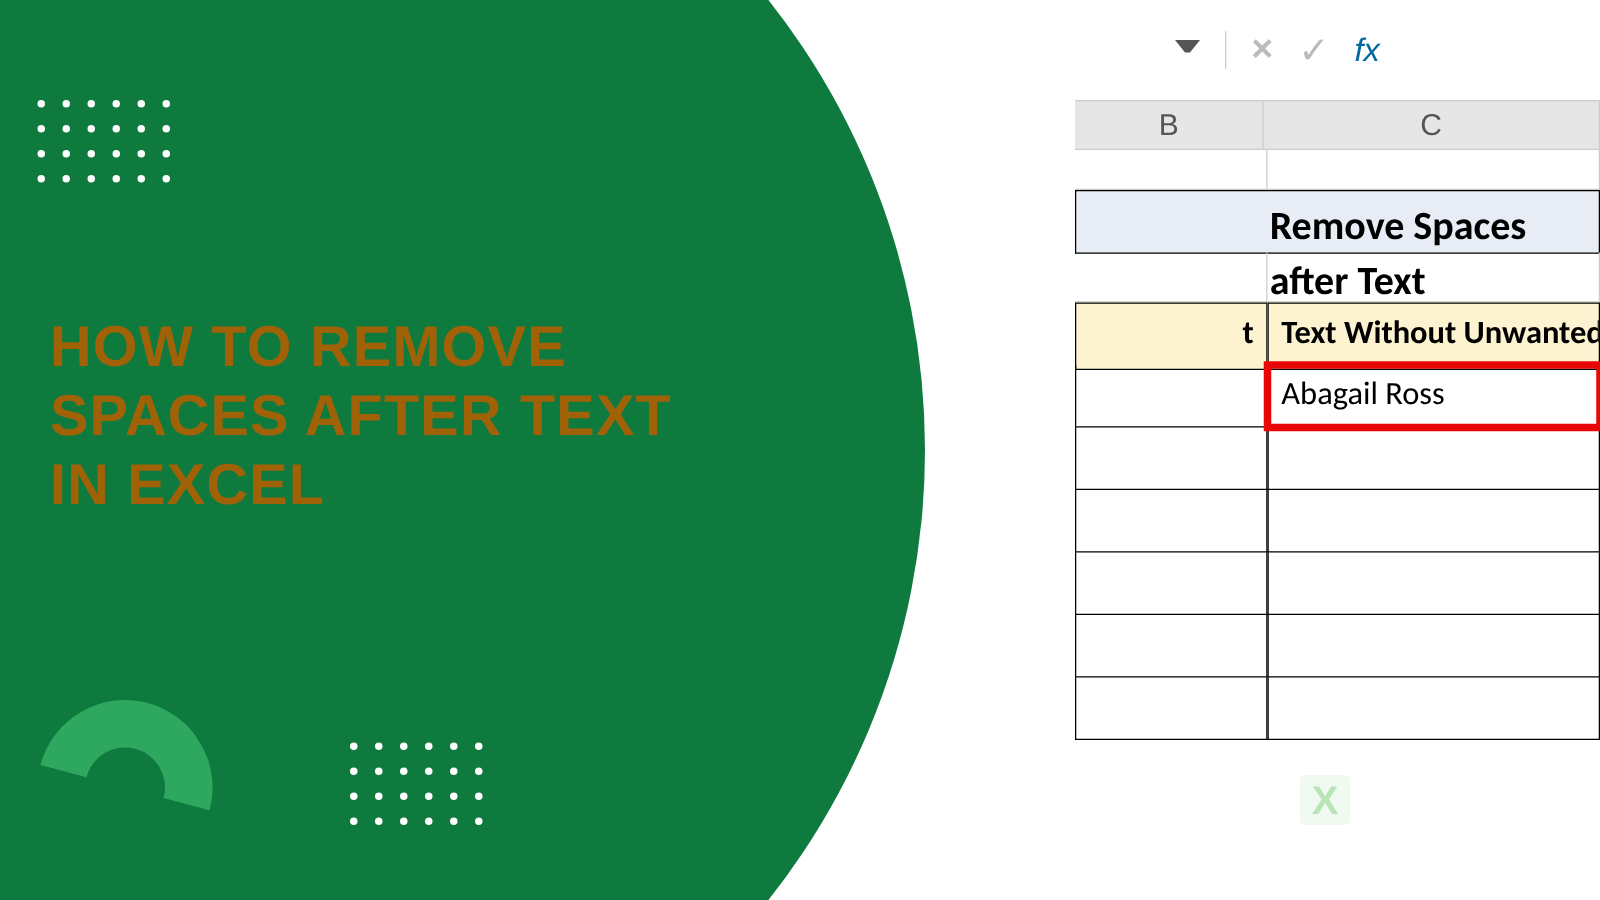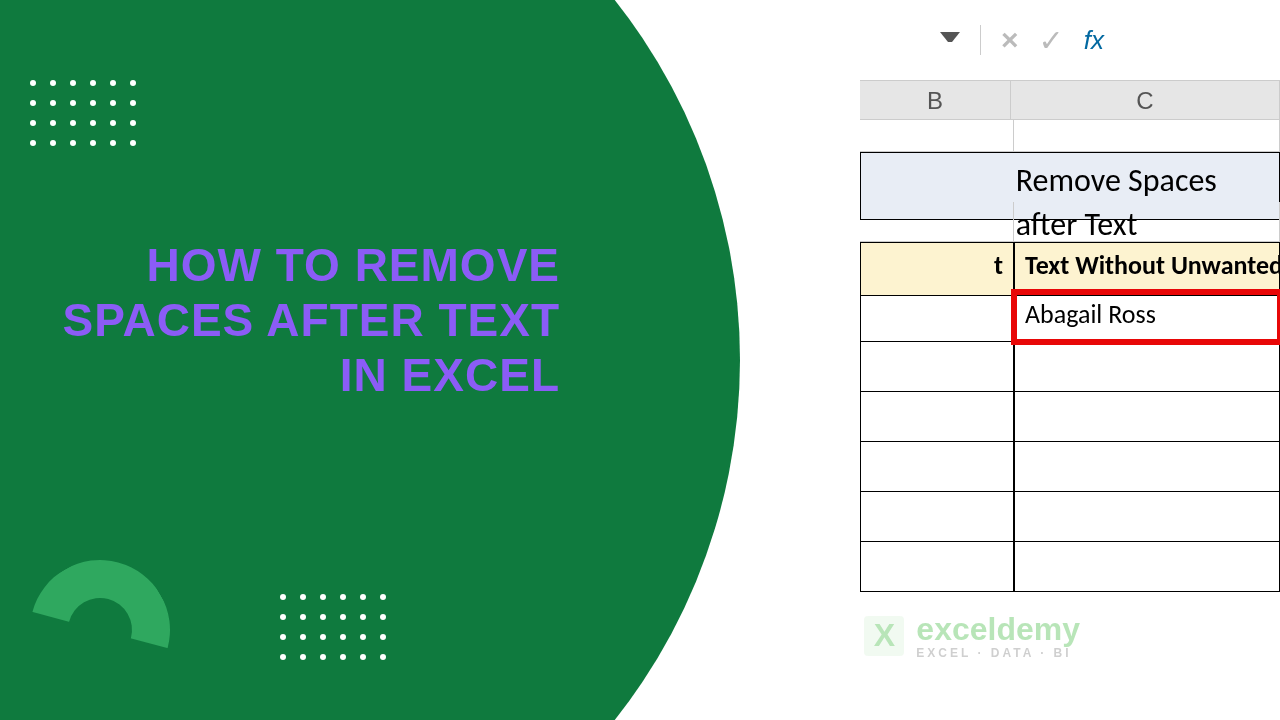--- a/index.html
+++ b/index.html
@@ -80,24 +80,24 @@
     border-right: 1px solid #ccc;
     border-bottom: 1px solid #ccc;
     padding: 6px 10px;
     font-size: 26px;
     font-family: Calibri, Arial, sans-serif;
   }
   .cell.b { width: 305px; }
   .cell.c { width: 545px; }
   .title-row .cell {
     background: #e8edf5;
-    font-weight: normal;
+    font-weight: bold;
     font-size: 32px;
     border: 1px solid #000;
-    height: 68px;
+    height: 51px;
     line-height: 44px;
   }
   .header-row .cell {
     background: #fdf3d0;
     font-weight: bold;
     font-size: 26px;
     border: 1px solid #000;
     height: 54px;
     white-space: nowrap;
     overflow: hidden;
@@ -148,27 +148,27 @@
     top: -220px;
     width: 1160px;
     height: 1160px;
     background: #0f7a3e;
     border-radius: 50%;
     z-index: 10;
   }
   .title-text {
     position: absolute;
     z-index: 20;
-    top: 238px;
+    top: 250px;
     left: 40px;
     width: 520px;
-    color: #8b5cf6;
+    color: #a16207;
     font-size: 46px;
     font-weight: 800;
-    text-align: right;
+    text-align: left;
     letter-spacing: 1px;
     line-height: 1.2;
     font-family: 'Arial Black', Arial, sans-serif;
   }
   .dots {
     position: absolute;
     z-index: 20;
     display: grid;
     grid-template-columns: repeat(6, 6px);
     grid-template-rows: repeat(4, 6px);
@@ -246,24 +246,20 @@
         <div class="cell c"></div>
       </div>
     <div class="row data-row">
         <div class="cell b"></div>
         <div class="cell c"></div>
       </div>
   </div>
 
   <div class="watermark">
     <div class="x-icon">X</div>
-    <div>
-      <span>exceldemy</span>
-      <span class="sub">EXCEL · DATA · BI</span>
-    </div>
   </div>
 </div>
 
 <div class="green-shape"></div>
 <div class="dots top">
     <div class="dot"></div>
     <div class="dot"></div>
     <div class="dot"></div>
     <div class="dot"></div>
     <div class="dot"></div>

